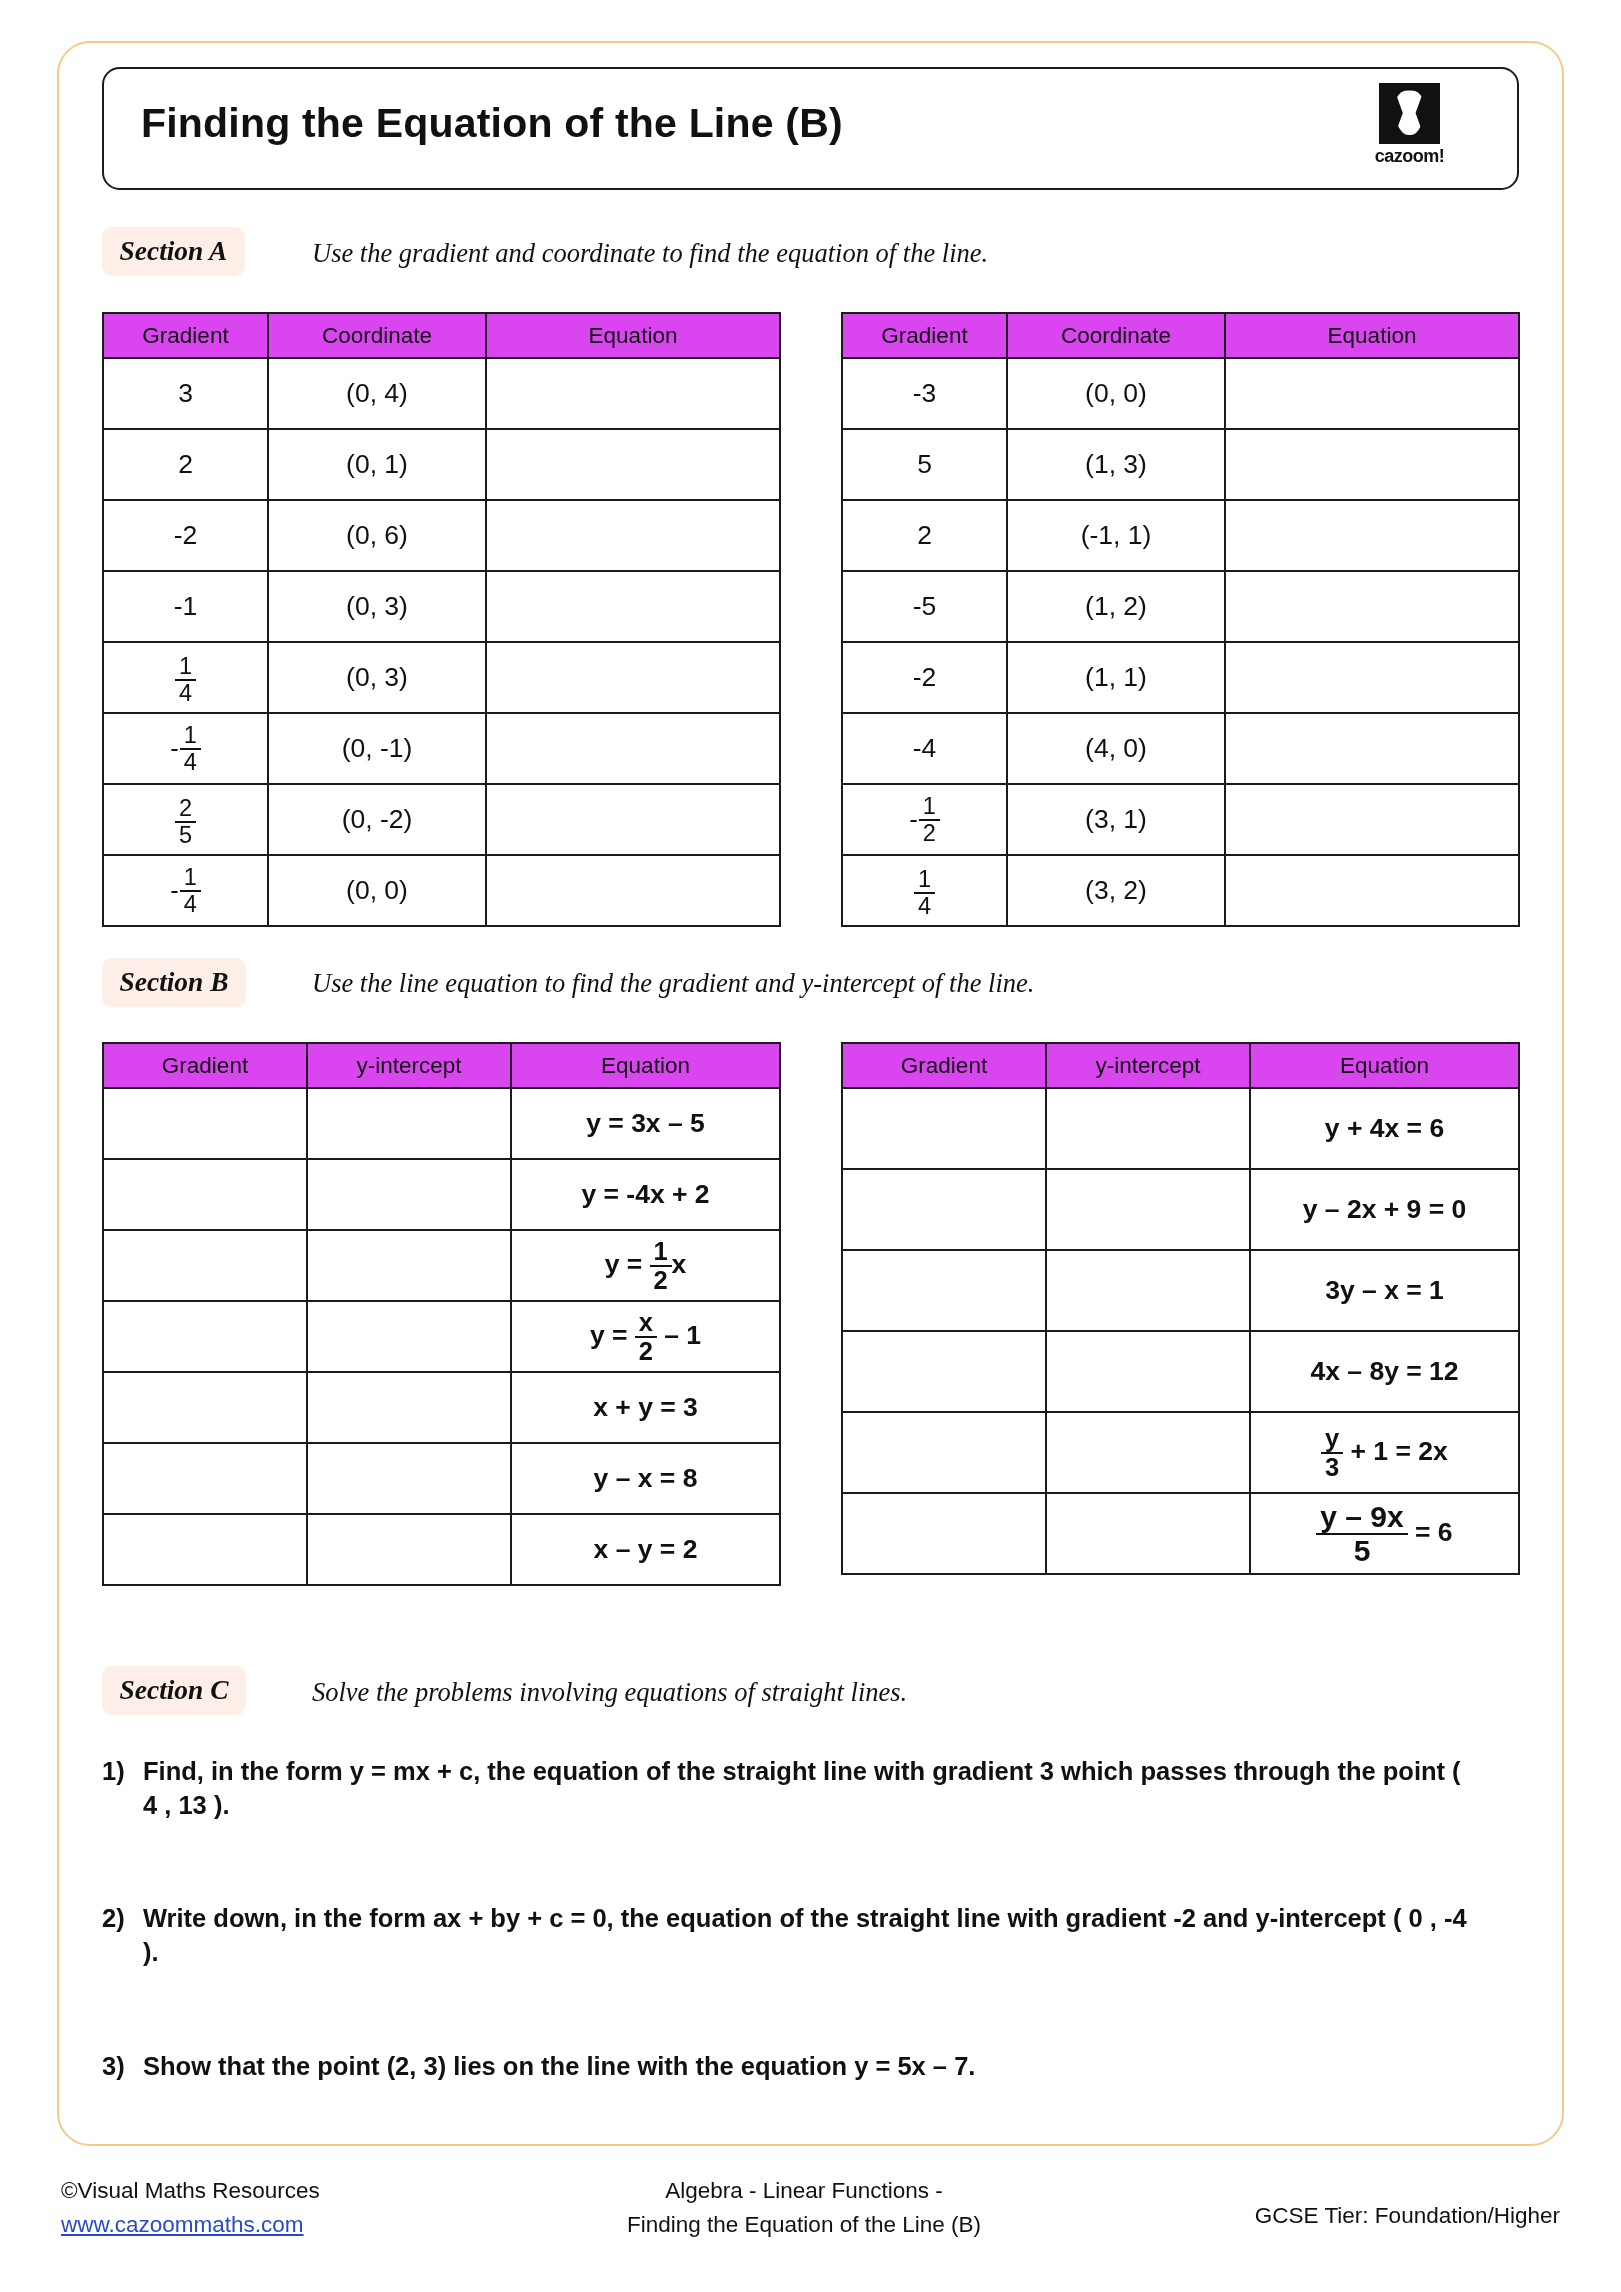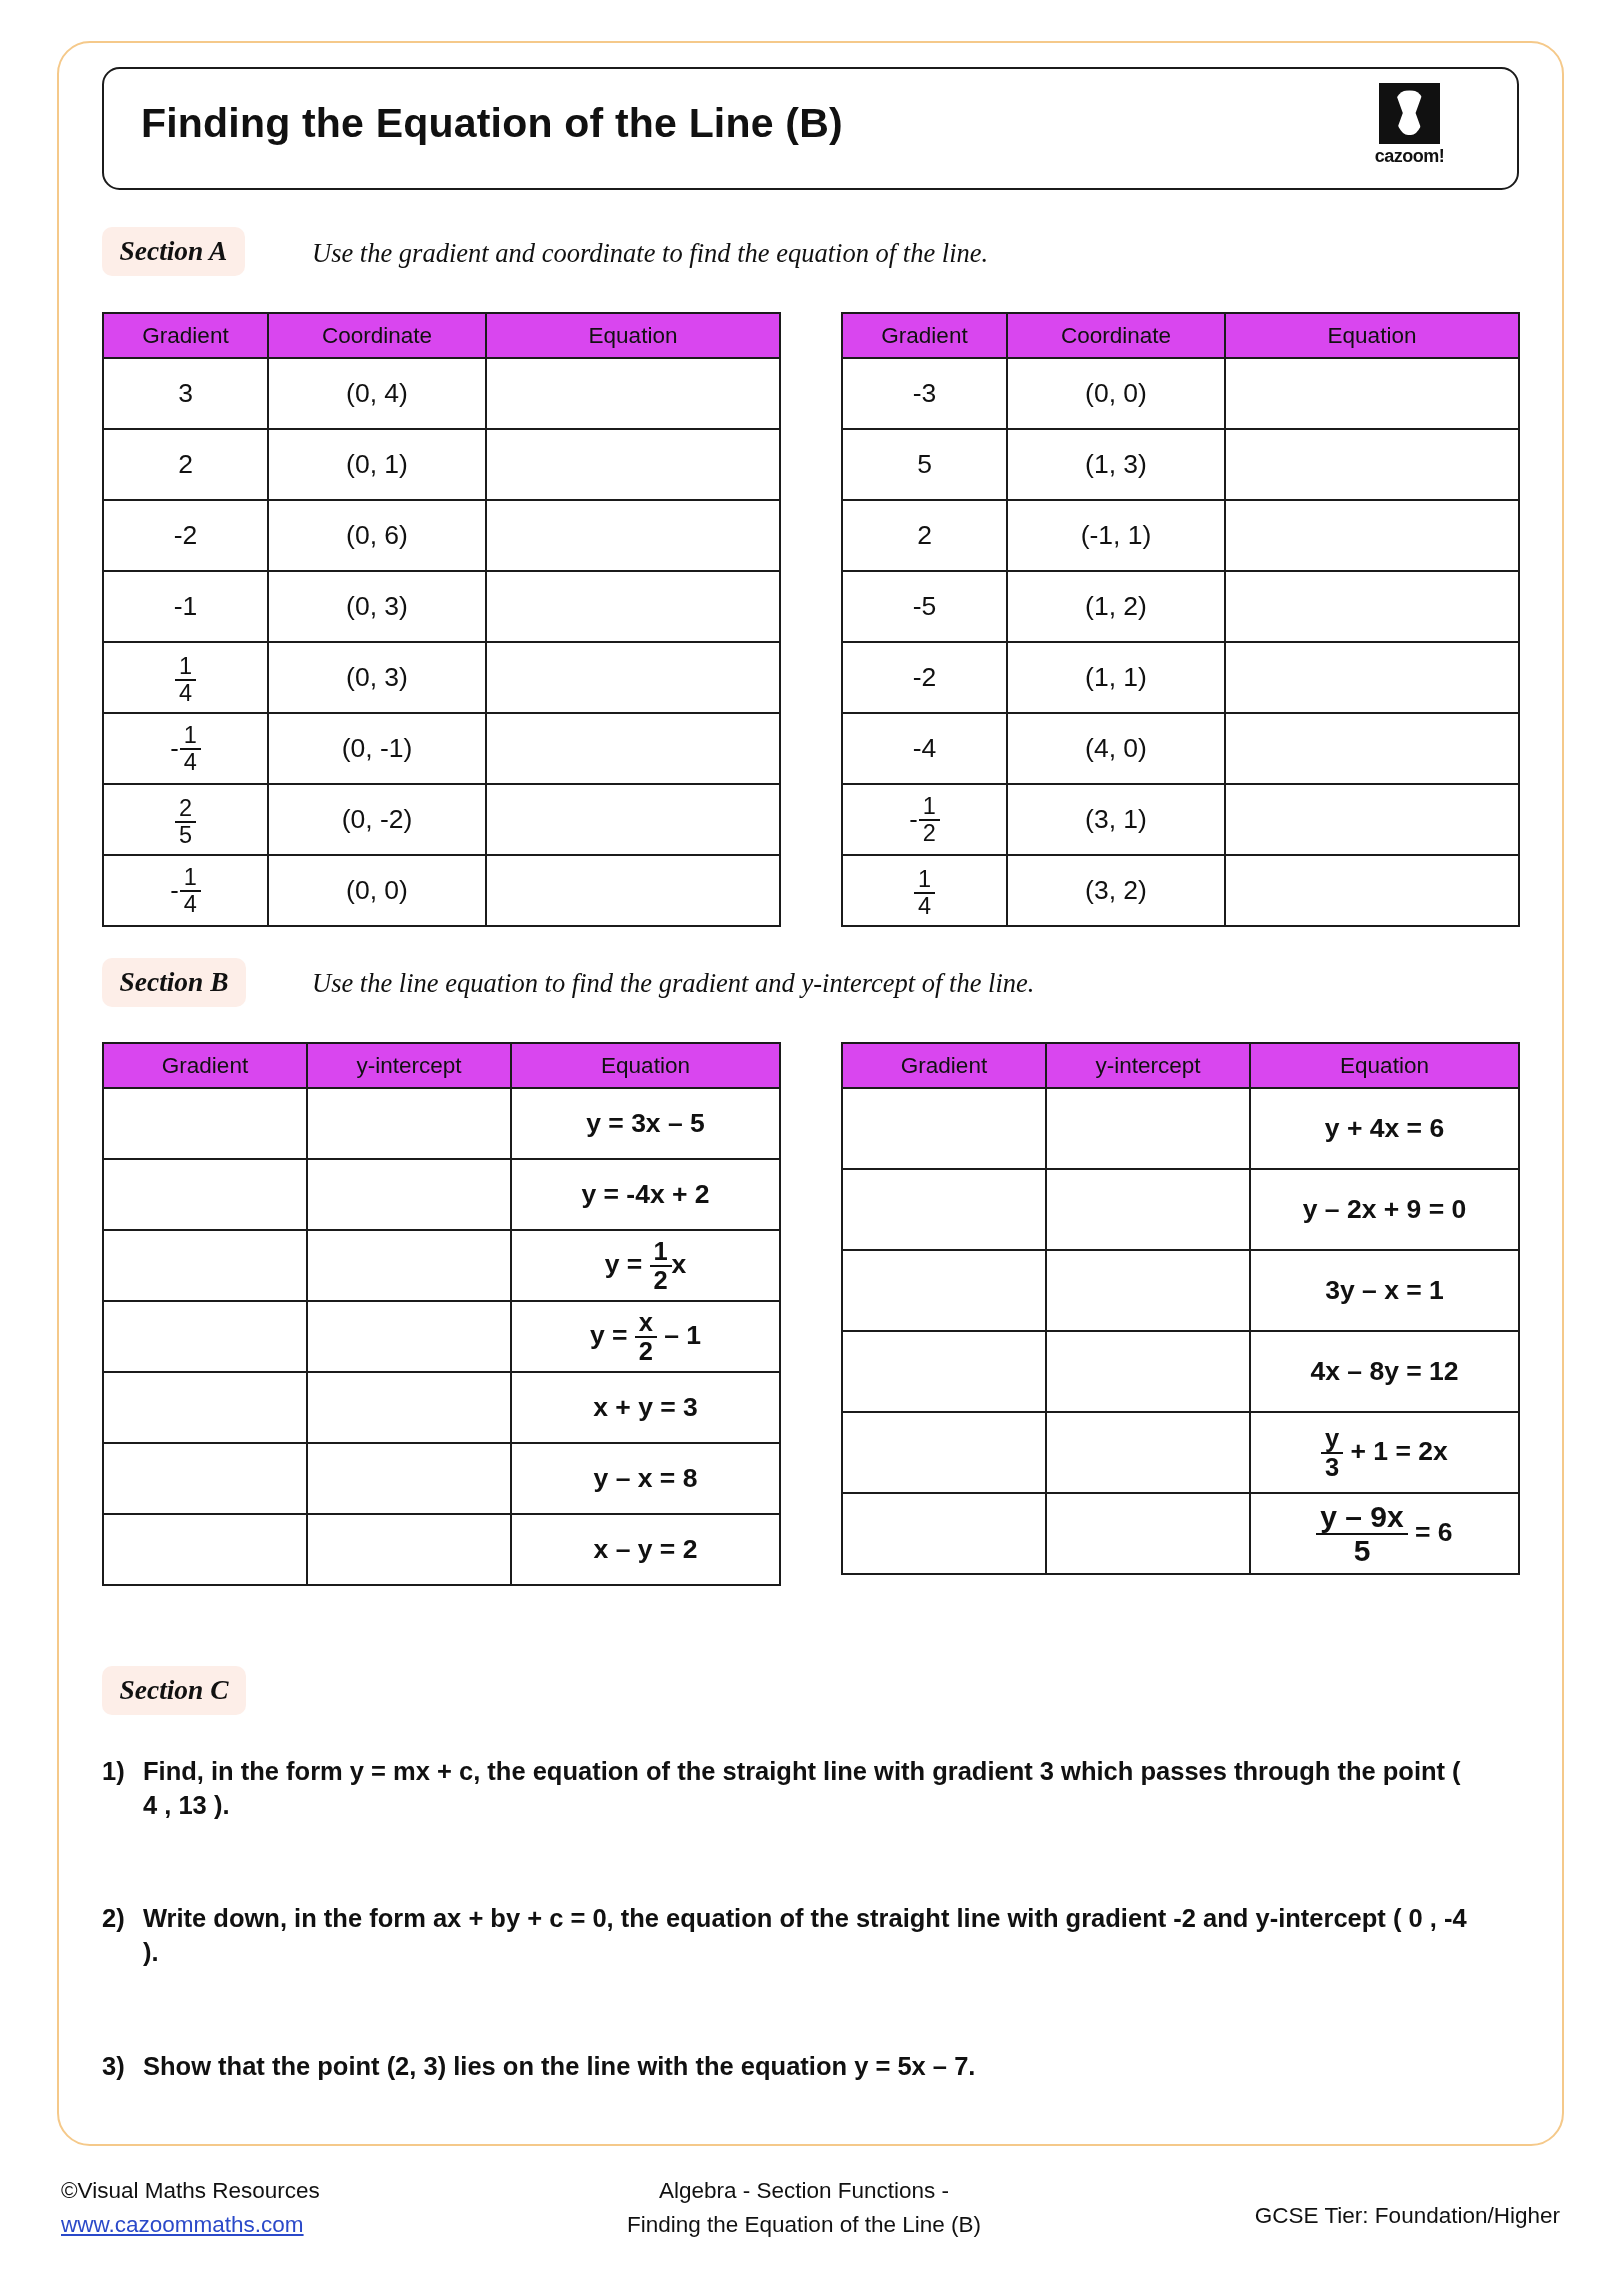--- a/index.html
+++ b/index.html
@@ -492,20 +492,21 @@
         <td style="height:77px"></td>
         <td></td>
         <td style="font-weight:bold;">
           <span class="frac" style="font-size:30px;"><span class="num">y – 9x</span><span class="den">5</span></span><span> = 6</span>
         </td>
       </tr>
     </tbody>
   </table>
 
   <div class="section-label" style="left:102px; top:1666px;">Section C</div>
+  <div class="section-desc" style="left:312px; top:1677px;">Solve the problems involving equations of straight lines.</div>
 
   <div class="problem" style="left:102px; top:1754px; width:1372px;">
     <span class="num">1)</span>
     <span class="txt">Find, in the form y = mx + c, the equation of the straight line with gradient 3 which passes through the point ( 4 , 13 ).</span>
   </div>
 
   <div class="problem" style="left:102px; top:1901px; width:1372px;">
     <span class="num">2)</span>
     <span class="txt">Write down, in the form ax + by + c = 0, the equation of the straight line with gradient -2 and y-intercept ( 0 , -4 ).</span>
   </div>
@@ -514,20 +515,20 @@
     <span class="num">3)</span>
     <span class="txt">Show that the point (2, 3) lies on the line with the equation y = 5x – 7.</span>
   </div>
 
   <div class="footer">
     <div class="left">
       <div>©Visual Maths Resources</div>
       <a href="#">www.cazoommaths.com</a>
     </div>
     <div class="center">
-      <div>Algebra - Section Functions -</div>
+      <div>Algebra - Linear Functions -</div>
       <div>Finding the Equation of the Line (B)</div>
     </div>
     <div class="right">GCSE Tier: Foundation/Higher</div>
   </div>
 
 </div>
 
 
 </body></html>

